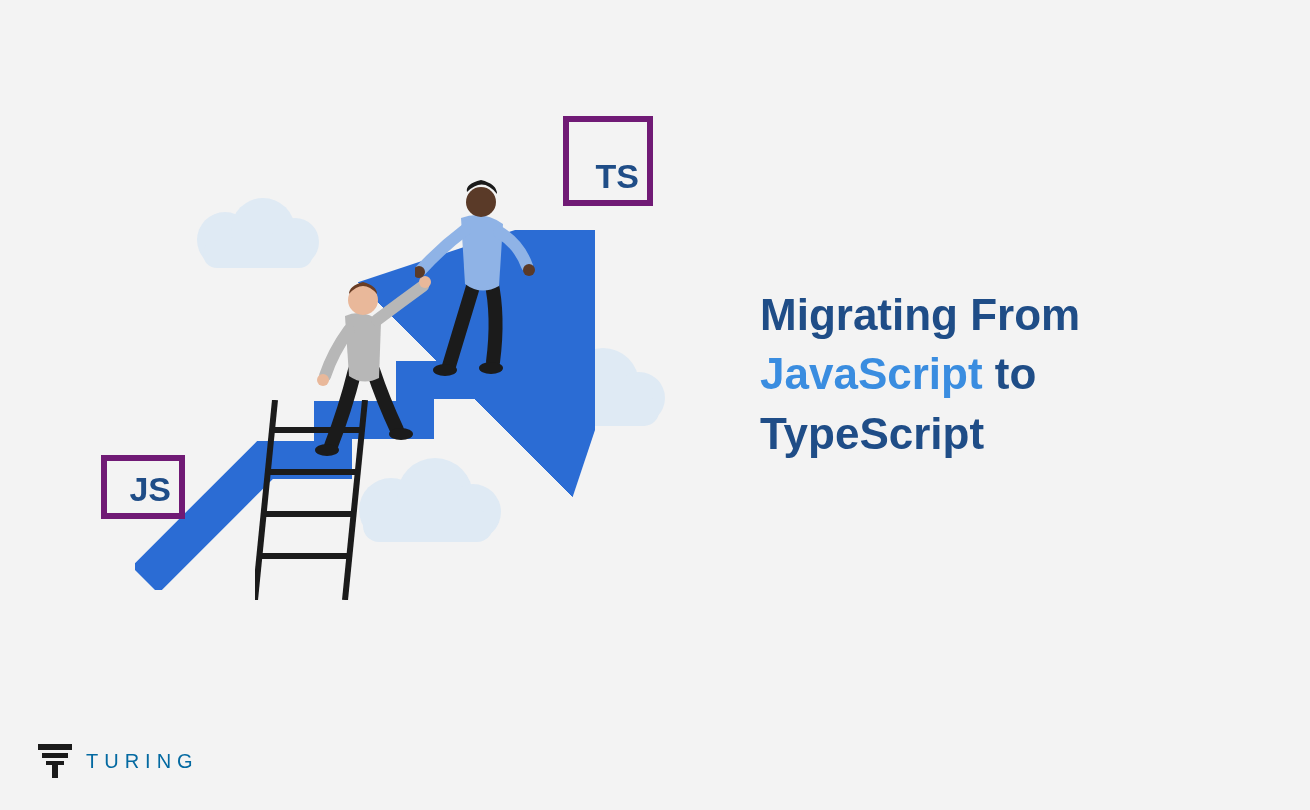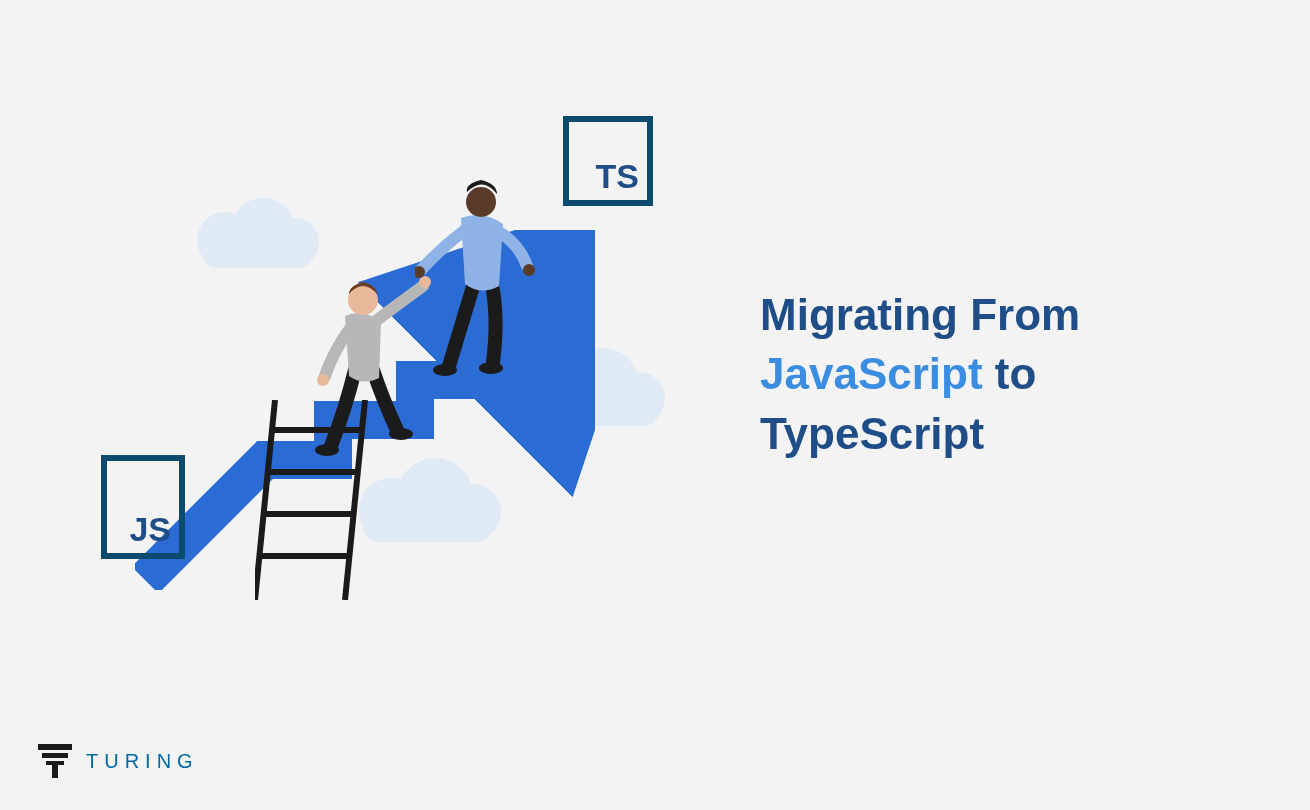--- a/index.html
+++ b/index.html
@@ -28,29 +28,29 @@
       top: 285px;
       width: 470px;
       font-size: 44px;
       line-height: 1.35;
       font-weight: 600;
       color: #1f4d87;
     }
     .headline .accent { color: #3a8de0; }
     .js-badge, .ts-badge {
       position: absolute;
-      border: 6px solid #0c4a6e;
+      border: 6px solid #701a75;
       color: #1f4d87;
       font-weight: 700;
       display: flex;
       align-items: flex-end;
       justify-content: flex-end;
       padding: 6px 8px 4px;
     }
-    .js-badge { left: 6px; top: 345px; width: 84px; height: 104px; font-size: 34px; }
+    .js-badge { left: 6px; top: 345px; width: 84px; height: 64px; font-size: 34px; }
     .ts-badge { left: 468px; top: 6px; width: 90px; height: 90px; font-size: 34px; }
     .turing-logo {
       position: absolute;
       left: 38px;
       bottom: 32px;
       display: flex;
       align-items: center;
       gap: 14px;
       color: #0369a1;
     }

